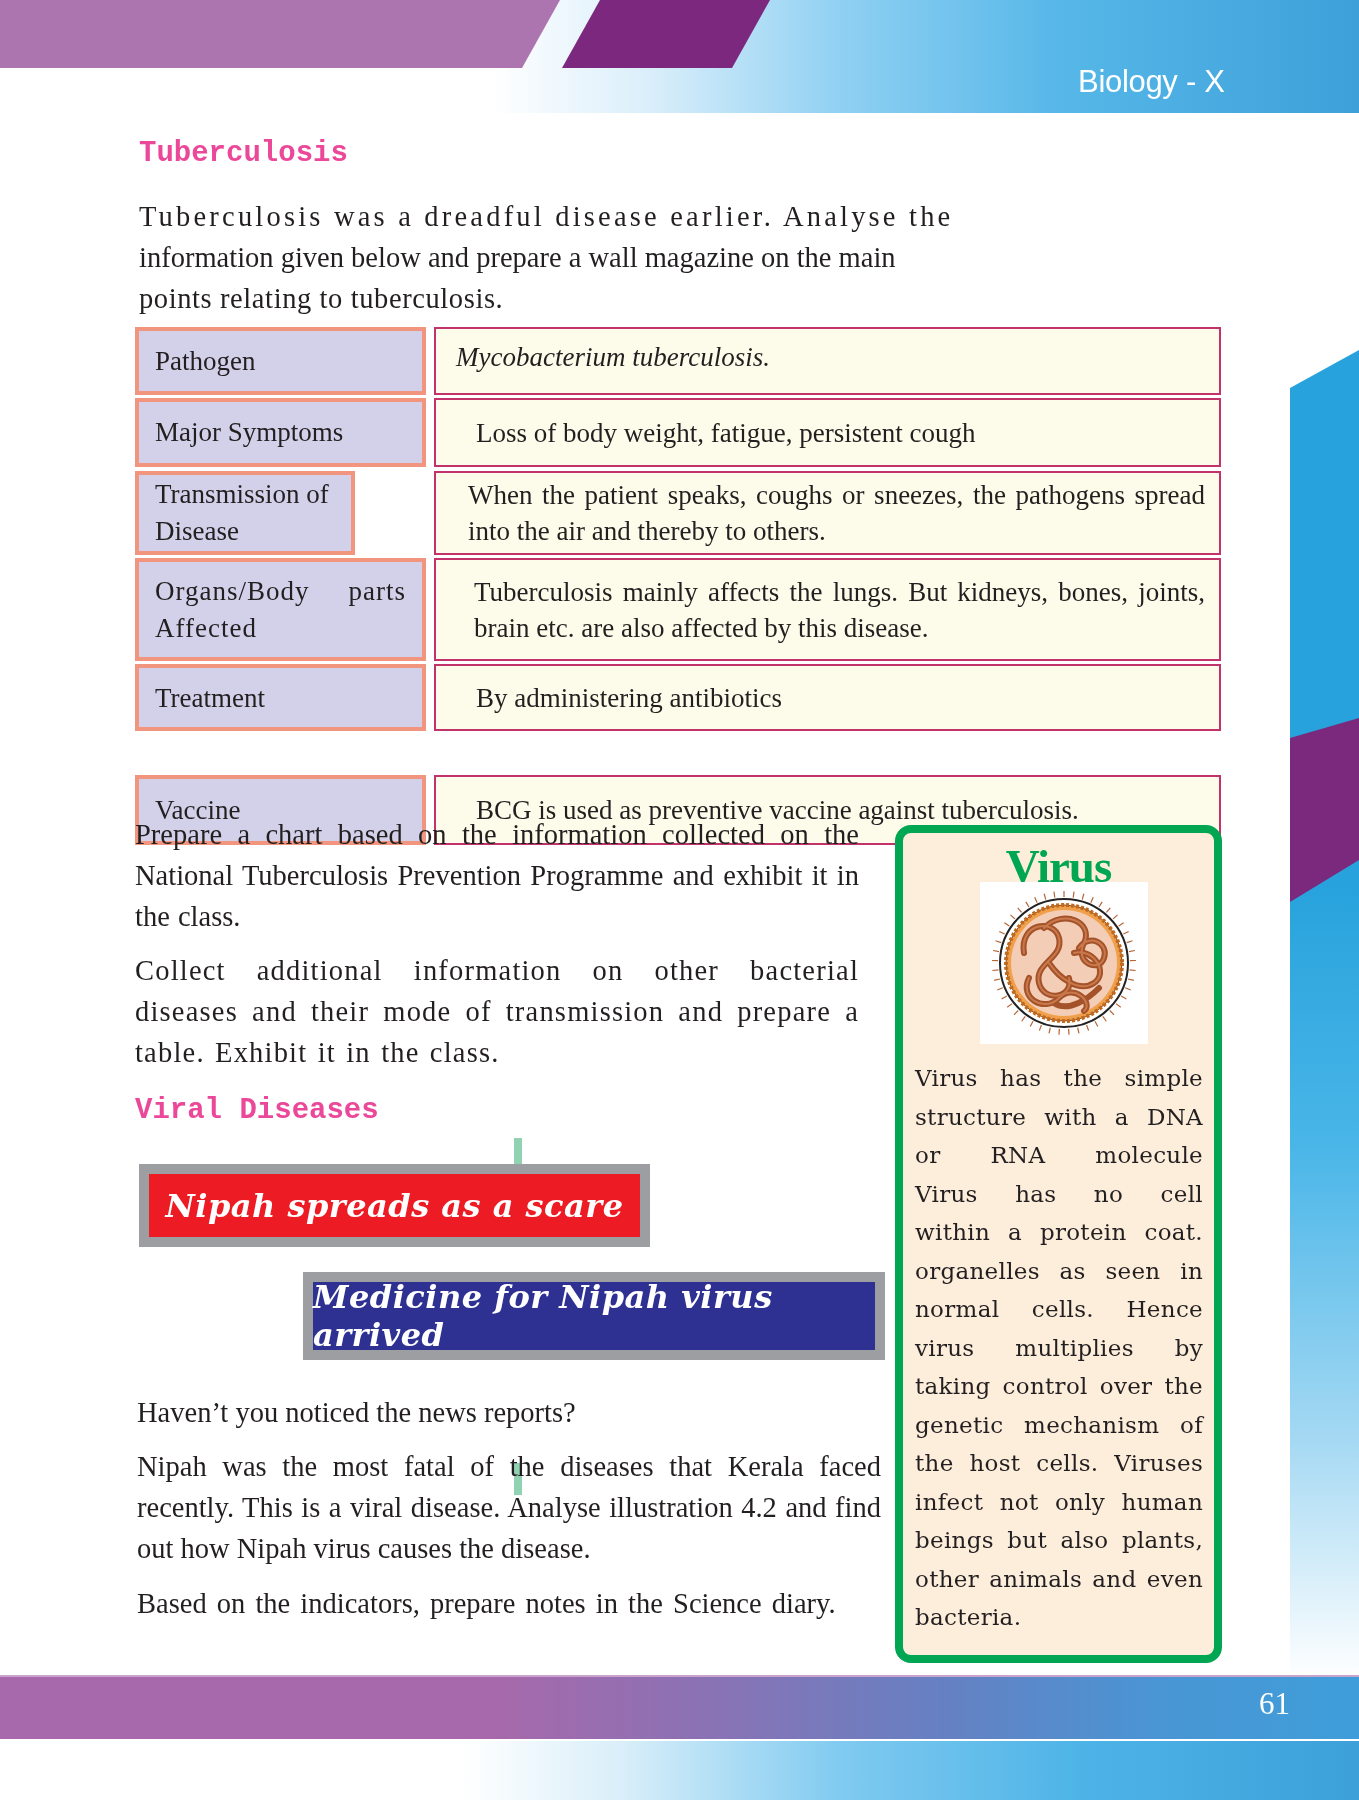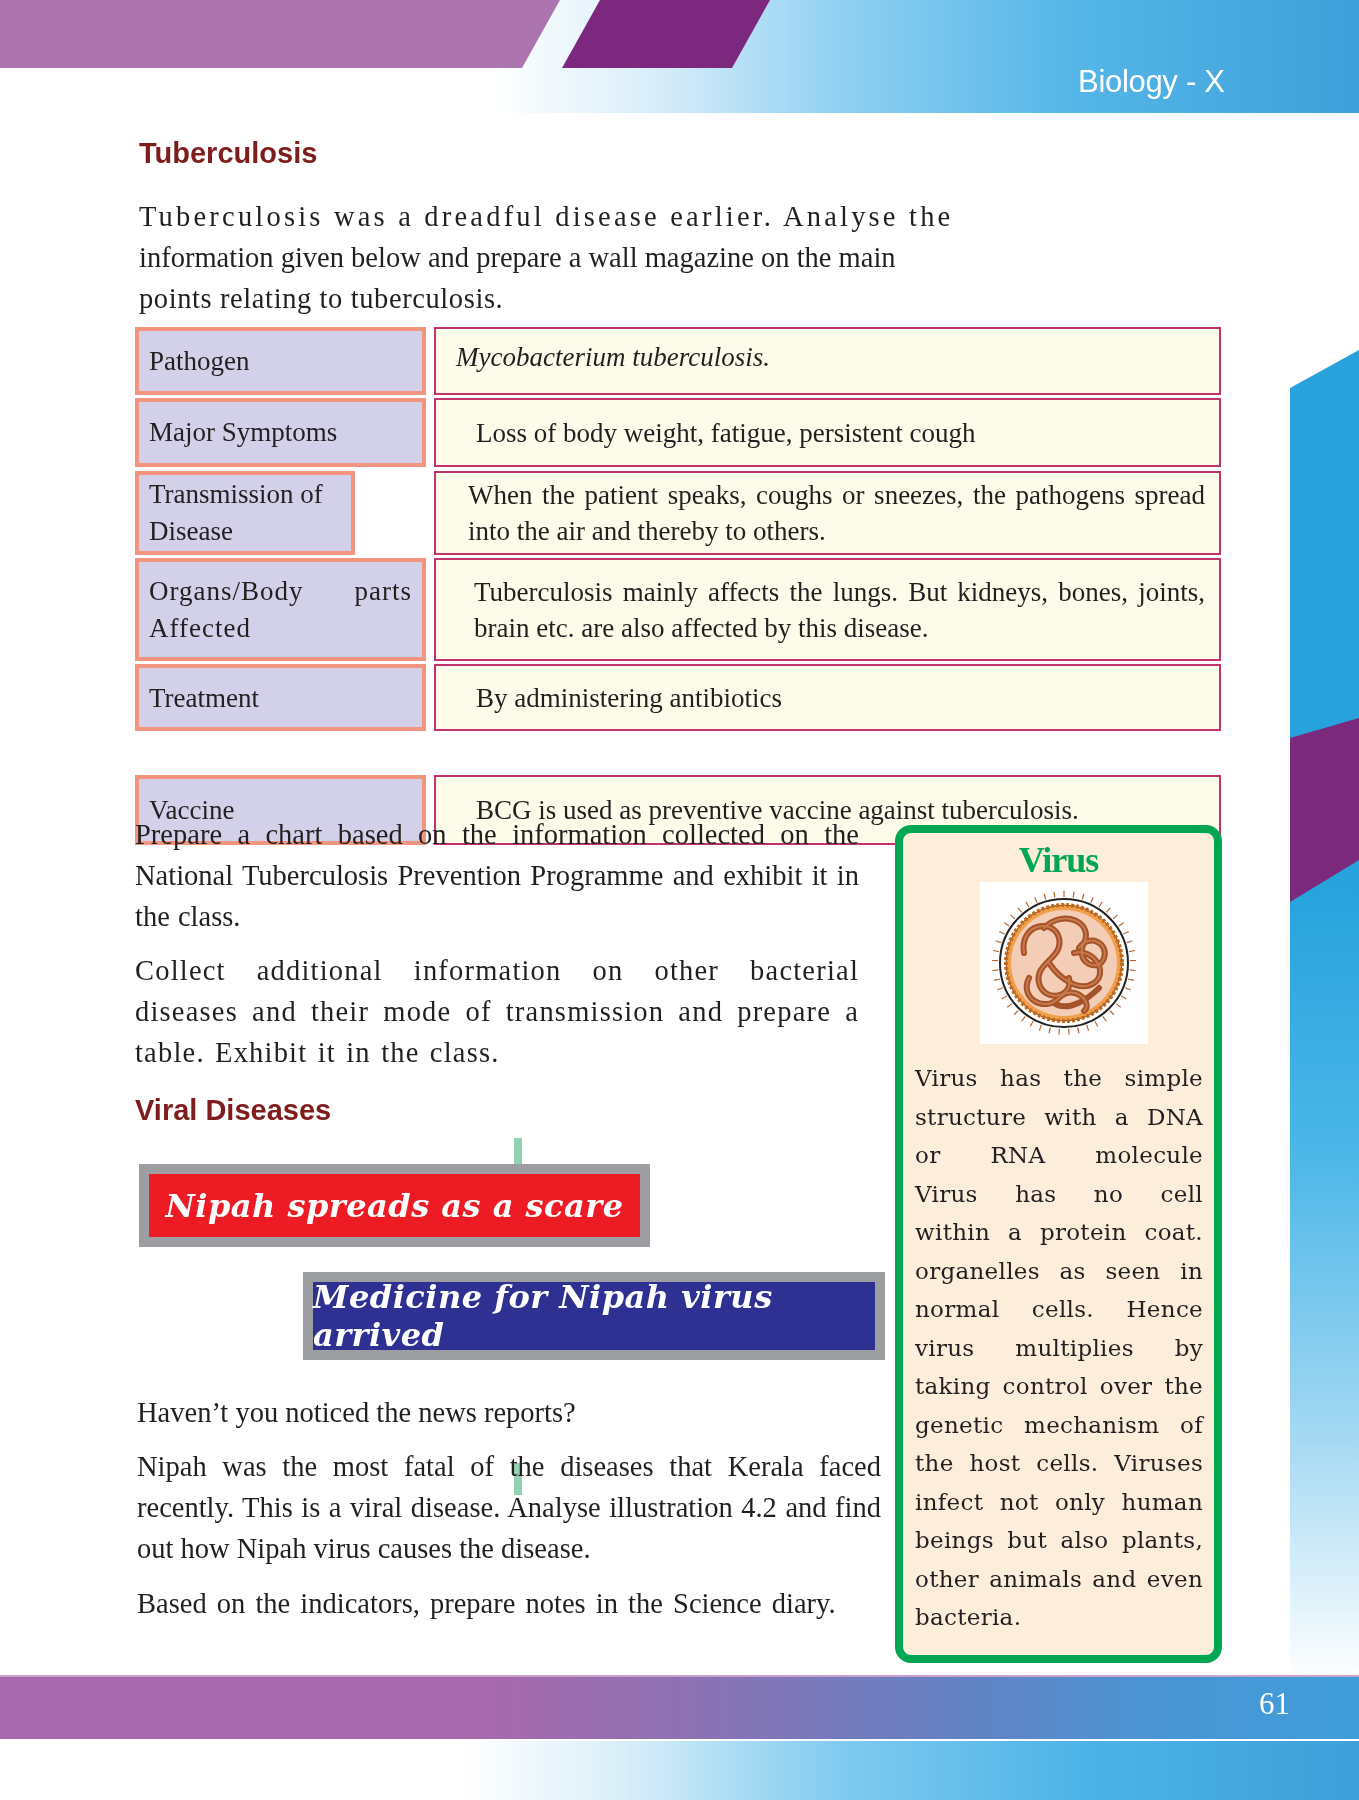--- a/index.html
+++ b/index.html
@@ -35,56 +35,56 @@
   }
   .side-purple {
     position: absolute; left: 1290px; top: 718px; width: 69px; height: 184px;
     background: #7a297c;
     clip-path: polygon(0 20px, 69px 0, 69px 142px, 0 184px);
   }
 
   
   .section-heading {
     position: absolute;
-    font-family: Liberation Sans, sans-serif;
-    font-weight: bold; font-size: 29px; color: #7f1d1d;
+    font-family: Liberation Mono, monospace;
+    font-weight: bold; font-size: 29px; color: #ec4899;
   }
 
   
   .para {
     position: absolute; font-size: 28.5px; line-height: 41px; text-align: justify;
     color: #231f20;
   }
   .para.spaced { letter-spacing: 2.4px; }
 
   
   .tb-row { position: absolute; left: 135px; width: 1086px; }
   .tb-key {
     position: absolute; left: 0; top: 0; width: 291px; height: 100%;
     background: #d3d1ea; border: 4px solid #f1957f;
-    padding: 0 10px; display: flex; align-items: center;
+    padding: 0 16px; display: flex; align-items: center;
     font-size: 27px; line-height: 37px; color: #231f20;
   }
   .tb-val {
     position: absolute; left: 299px; top: 0; width: 787px; height: 100%;
     background: #fdfbe9; border: 2.5px solid #c2336b;
     padding: 0 14px 0 40px; display: flex; align-items: center;
     font-size: 27px; line-height: 36px; color: #231f20; text-align: justify;
   }
   .tb-val.italic { font-style: italic; align-items: flex-start; padding-top: 10px; padding-left: 20px; }
 
   
   .virus-box {
     position: absolute; left: 895px; top: 825px; width: 327px; height: 838px;
     background: #fdeedc; border: 8px solid #00a651; border-radius: 16px;
   }
   .virus-title {
     position: absolute; left: 0; top: 6px; width: 100%; text-align: center;
     font-family: "Liberation Serif", "DejaVu Serif", serif; font-weight: bold;
-    font-size: 36px; color: #00a651; letter-spacing: -1px;
+    font-size: 47px; color: #00a651; letter-spacing: -1px;
   }
   .virus-img {
     position: absolute; left: 77px; top: 49px; width: 168px; height: 162px;
     background: #ffffff;
   }
   .virus-text {
     position: absolute; left: 12px; top: 226px; width: 288px;
     font-family: "DejaVu Serif", "Liberation Serif", serif;
     font-size: 23px; line-height: 38.5px; text-align: justify;
     color: #231f20; letter-spacing: 0.3px; font-weight: normal;

